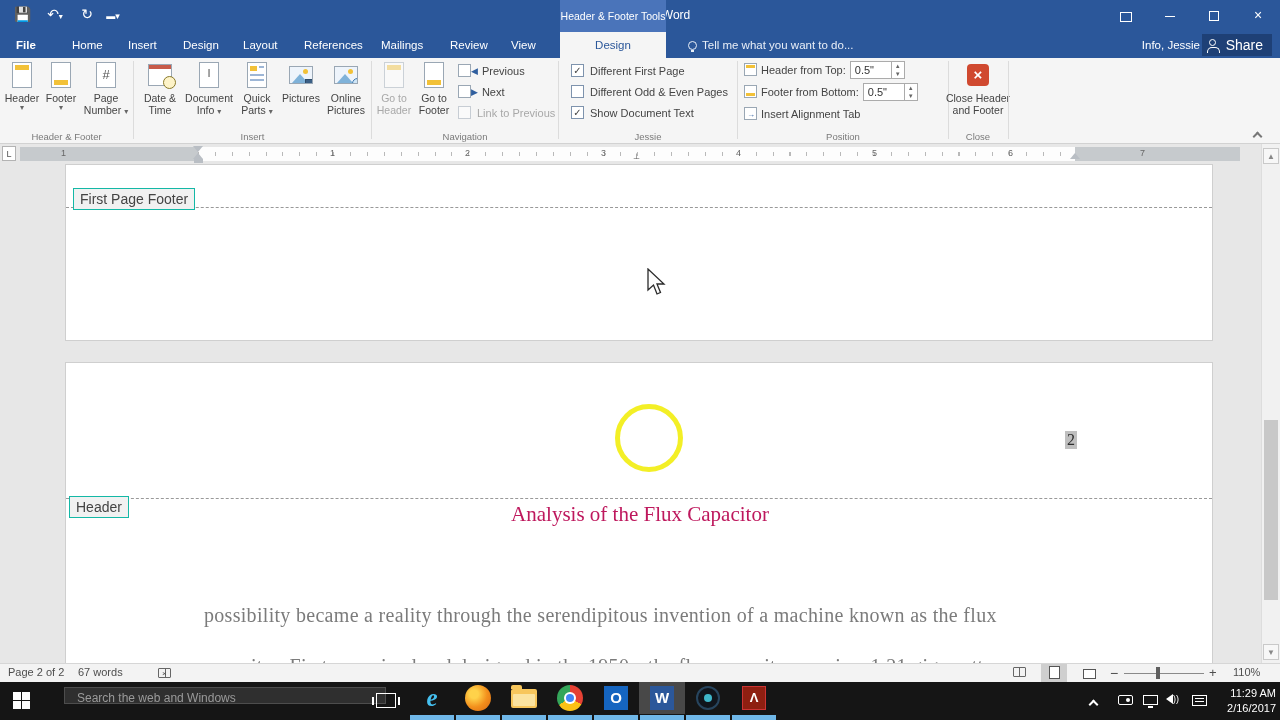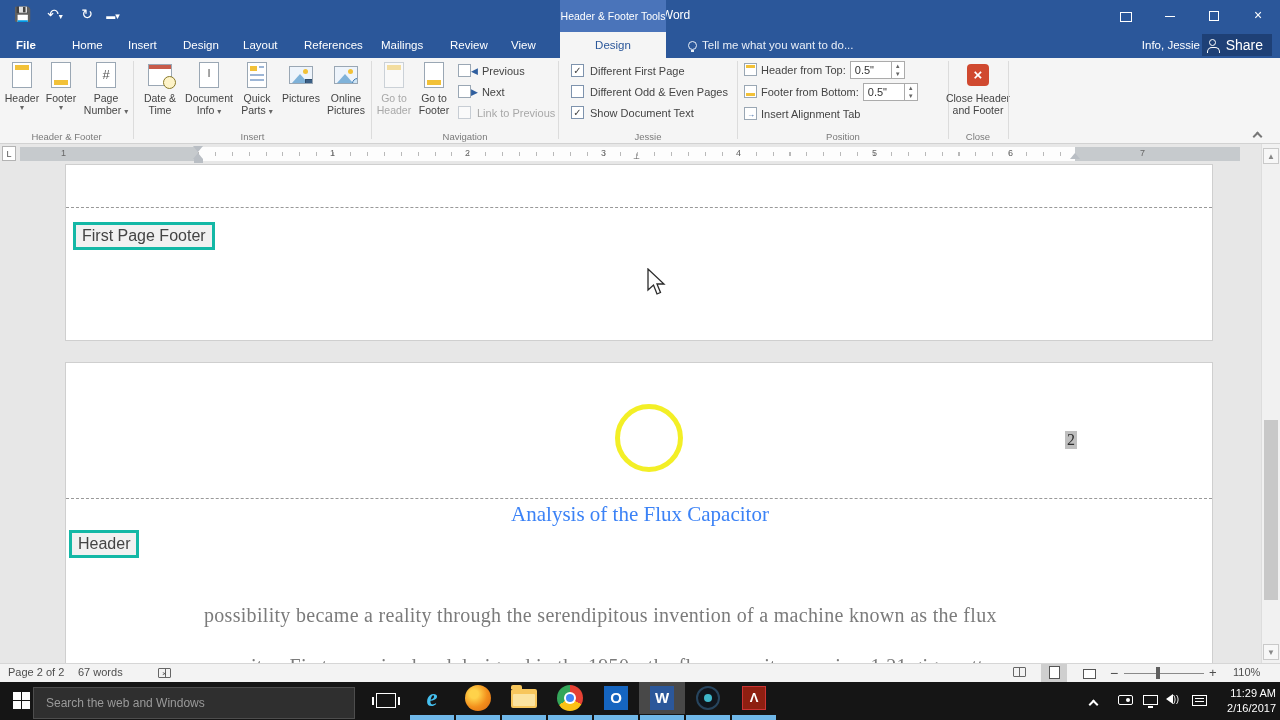--- a/index.html
+++ b/index.html
@@ -67,21 +67,21 @@
   #rulerrow { position:absolute; left:0; top:144px; width:1280px; height:20px; background:#e7e7e7; }
   .ruler-seg { position:absolute; top:3px; height:14px; }
   .ruler-num { position:absolute; top:4px; font-size:9px; color:#666; }
   #tabsel { position:absolute; left:2px; top:2px; width:14px; height:15px; background:#fff; border:1px solid #b3b3b3; font-size:9px; color:#555; text-align:center; line-height:14px; }
   .tri { width:0; height:0; position:absolute; }
 
   
   #docarea { position:absolute; left:0; top:164px; width:1280px; height:499px; background:#e7e7e7; overflow:hidden; }
   .page { position:absolute; left:65px; width:1148px; background:#fff; border:1px solid #cfcfcf; }
   .dashline { position:absolute; left:0; right:0; border-top:1px dashed #999; }
-  .tag { position:absolute; background:#f1f1f1; border:3px solid #14b8a6; font-size:16px; color:#444; padding:2px 6px;margin-top:34px; }
+  .tag { position:absolute; background:#f1f1f1; border:1px solid #14b8a6; font-size:14px; color:#444; padding:2px 6px; }
   .serif { font-family:"Liberation Serif",serif; }
   #pagenum { position:absolute; background:#bfbfbf; color:#2e2e2e; font-size:16px; padding:0 2px; }
   #highlight-ring { position:absolute; left:615px; top:240px; width:68px; height:68px; border:5px solid rgba(242,238,20,.92); border-radius:50%; }
 
   
   #vscroll { position:absolute; right:0; top:144px; width:19px; height:519px; background:#f1f1f1; border-left:1px solid #ddd; }
   .scr-btn { position:absolute; left:1px; width:16px; height:16px; background:#f7f7f7; border:1px solid #c9c9c9; color:#888; font-size:8px; text-align:center; line-height:15px; }
   #vthumb { position:absolute; left:2px; width:14px; background:#c8c8c8; }
 
   
@@ -93,21 +93,21 @@
   .viewbtn.active { background:#cfcfcf; }
   .vb-rect { display:inline-block; width:11px; height:13px; border:1px solid #555; background:#fff; position:relative; top:2px; }
   #zoomtrack { position:absolute; top:9px; width:80px; border-top:1px solid #8a8a8a; }
   #zoomthumb { position:absolute; top:3px; width:4px; height:12px; background:#5f5f5f; }
 
   
   #taskbar { position:absolute; left:0; top:682px; width:1280px; height:38px; background:#151515; }
   #startbtn { position:absolute; left:0; top:0; width:46px; height:38px; }
   .winlogo { position:absolute; left:13px; top:10px; width:17px; height:17px; display:grid; grid-template-columns:8px 8px; grid-template-rows:8px 8px; gap:1px; }
   .winlogo div { background:#fff; }
-  #searchbox { position:absolute; left:33px; top:5px; width:322px; height:32px; background:#2f2f2f; border:1px solid #4d4d4d; }
+  #searchbox { position:absolute; left:64px; top:5px; width:322px; height:17px; background:#2f2f2f; border:1px solid #4d4d4d; }
   #searchbox input { width:100%; height:100%; background:transparent; border:none; outline:none; color:#9a9a9a; font-size:12px; padding-left:12px; font-family:"Liberation Sans",sans-serif; }
   #searchbox input::placeholder { color:#9a9a9a; }
   #taskview { position:absolute; left:376px; top:11px; width:20px; height:15px; border:1px solid #fff; }
   #taskview:before { content:""; position:absolute; left:-5px; top:3px; width:2px; height:8px; background:#fff; }
   #taskview:after { content:""; position:absolute; right:-5px; top:3px; width:2px; height:8px; background:#fff; }
   .tb-slot { position:absolute; top:0; width:46px; height:32px; display:flex; align-items:center; justify-content:center; }
   .tb-underline { position:absolute; top:33px; height:5px; width:44px; background:#6fb7e8; }
   .ie { color:#45c0f0; font-size:25px; font-family:"Liberation Serif",serif; font-style:italic; font-weight:bold; }
   .ffx { width:26px; height:26px; border-radius:50%; background:radial-gradient(circle at 35% 35%, #ffd24a 18%, #f28f1c 55%, #d96a12 100%); }
   .fold { width:26px; height:19px; background:#f7c65c; border-radius:2px; position:relative; }
@@ -368,21 +368,21 @@
 
   <div class="page" style="top:0; height:177px;">
     <div class="dashline" style="top:42px;"></div>
     <div class="tag" style="left:7px; top:23px;">First Page Footer</div>
   </div>
 
   <div class="page" style="top:198px; height:310px; overflow:hidden;">
     <div id="pagenum" class="serif" style="left:999px; top:68px;">2</div>
     <div class="dashline" style="top:135px;"></div>
     <div class="tag" style="left:3px; top:133px;">Header</div>
-    <div class="serif abs" style="left:138px; top:139px; width:872px; text-align:center; font-size:21px; color:#3b82f6;">Analysis of the Flux Capacitor</div>
+    <div class="serif abs" style="left:138px; top:139px; width:872px; text-align:center; font-size:21px; color:#be185d;">Analysis of the Flux Capacitor</div>
     <div class="serif abs" style="left:138px; top:241px; font-size:20px; color:#7b7b7b; letter-spacing:.3px;">possibility became a reality through the serendipitous invention of a machine known as the flux</div>
     <div class="serif abs" style="left:138px; top:292px; font-size:20px; color:#7b7b7b; letter-spacing:.3px;">capacitor. First conceived and designed in the 1950s, the flux capacitor requires 1.21 gigawatts</div>
   </div>
 
   <div id="highlight-ring"></div>
   <svg class="abs" style="left:646px; top:104px;" width="20" height="28">
     <polygon points="2,1 2,22 7.5,17 11,26 14.5,24.5 11,16 18,16" fill="#fdfdfd" stroke="#2a2a2a" stroke-width="1.3"></polygon>
   </svg>
 </div>
 

